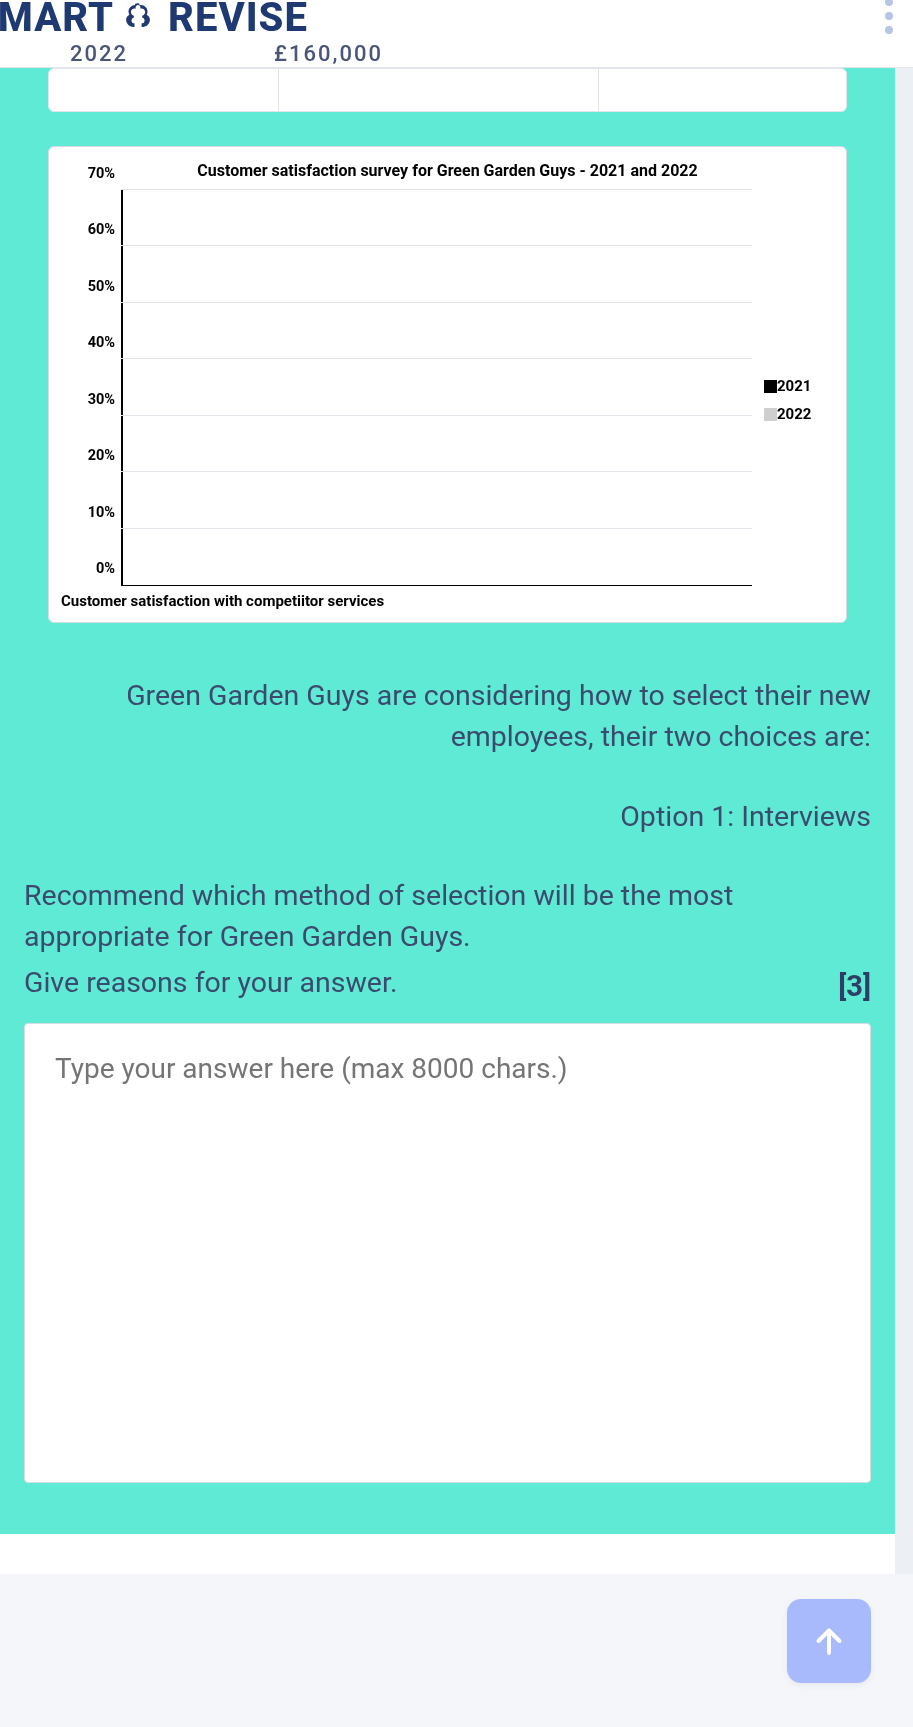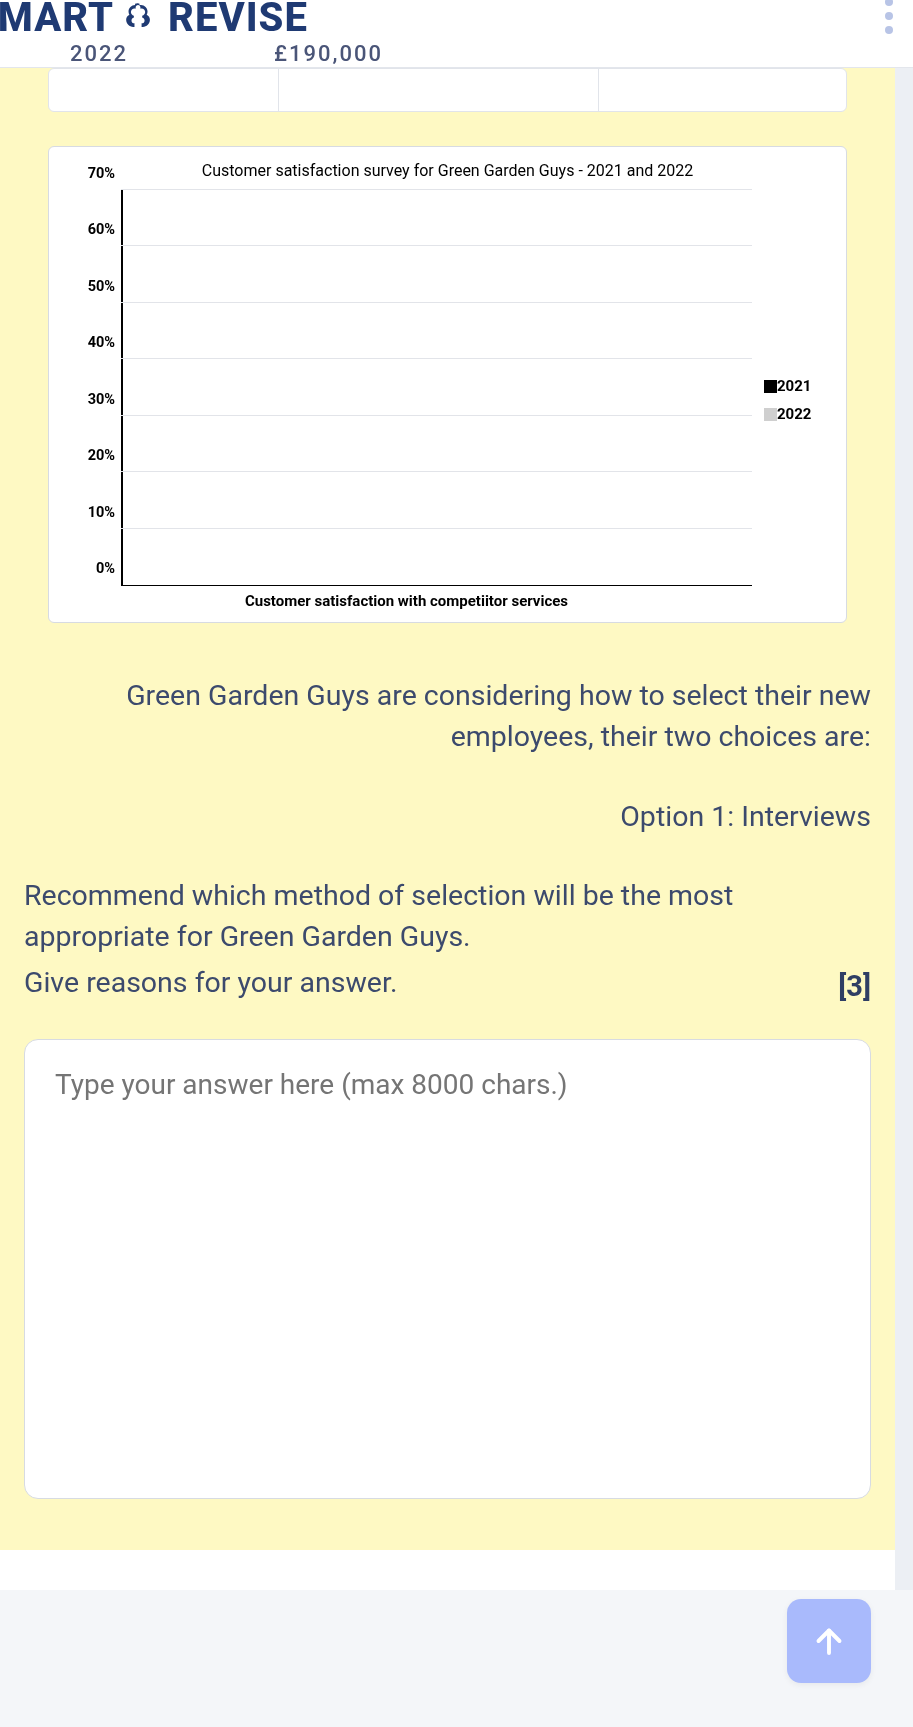--- a/index.html
+++ b/index.html
@@ -38,21 +38,21 @@
   .kebab {
     display: flex; flex-direction: column; gap: 6px;
     margin-top: -22px;
   }
   .kebab span {
     width: 8px; height: 8px; border-radius: 50%;
     background: #b8c4e6;
   }
   .page {
     padding: 0 22px 40px 22px;
-    background: #fef9c3;
+    background: #5eead4;
     margin: 0;
     position: relative;
   }
   .outer-wrap {
     background: #fff;
     border-right: 18px solid #eceff4;
     padding-bottom: 40px;
   }
   .data-table-row {
     border: 1px solid #e1e4ea;
@@ -90,21 +90,21 @@
   .chart-card {
     margin: 0 26px;
     border: 1px solid #d7dbe2;
     border-radius: 6px;
     background: #fff;
     padding: 14px 12px 12px 12px;
   }
   .chart-title {
     text-align: center;
     font-size: 16px;
-    font-weight: 400;
+    font-weight: 700;
     color: #000;
     margin-bottom: 10px;
   }
   .chart-body {
     display: flex;
     align-items: stretch;
   }
   .plot-wrap { flex: 1; }
   .plot {
     position: relative;
@@ -145,21 +145,20 @@
     margin-top: 8px;
   }
   .xtick {
     flex: 1;
     text-align: center;
     font-size: 15px;
     font-weight: 700;
     color: #000;
   }
   .xlabel {
-    text-align: center;
     font-size: 15px;
     font-weight: 700;
     color: #000;
     margin-top: 6px;
   }
   .legend {
     width: 82px;
     padding-left: 12px;
     display: flex; flex-direction: column; gap: 10px;
     justify-content: center;
@@ -184,23 +183,23 @@
     justify-content: space-between;
     gap: 20px;
   }
   .marks {
     font-weight: 700;
     color: #2f3e64;
     font-size: 29px;
     white-space: nowrap;
   }
   .answer-box {
-    margin: 32px 0 0 0;
+    margin: 16px 0 0 0;
     border: 1px solid #d7dbe2;
-    border-radius: 14px;
+    border-radius: 4px;
     min-height: 460px;
     width: 100%;
     padding: 28px 30px;
     font-size: 28px;
     color: #7e879e;
     font-family: inherit;
     resize: none;
     outline: none;
     background: #fff;
   }
@@ -235,21 +234,21 @@
       <span></span>
   </div>
 </div>
 
 <div class="outer-wrap">
 <div class="page">
 
   <div class="truncated-top">
     <div class="inner">
       <span class="y">2022</span>
-      <span class="v">£190,000</span>
+      <span class="v">£160,000</span>
     </div>
   </div>
   <div class="data-table-row">
     <div class="data-cell year"></div>
     <div class="data-cell val"></div>
     <div class="data-cell"></div>
   </div>
 
   <div class="chart-card">
     <div class="chart-title">Customer satisfaction survey for Green Garden Guys - 2021 and 2022</div>

